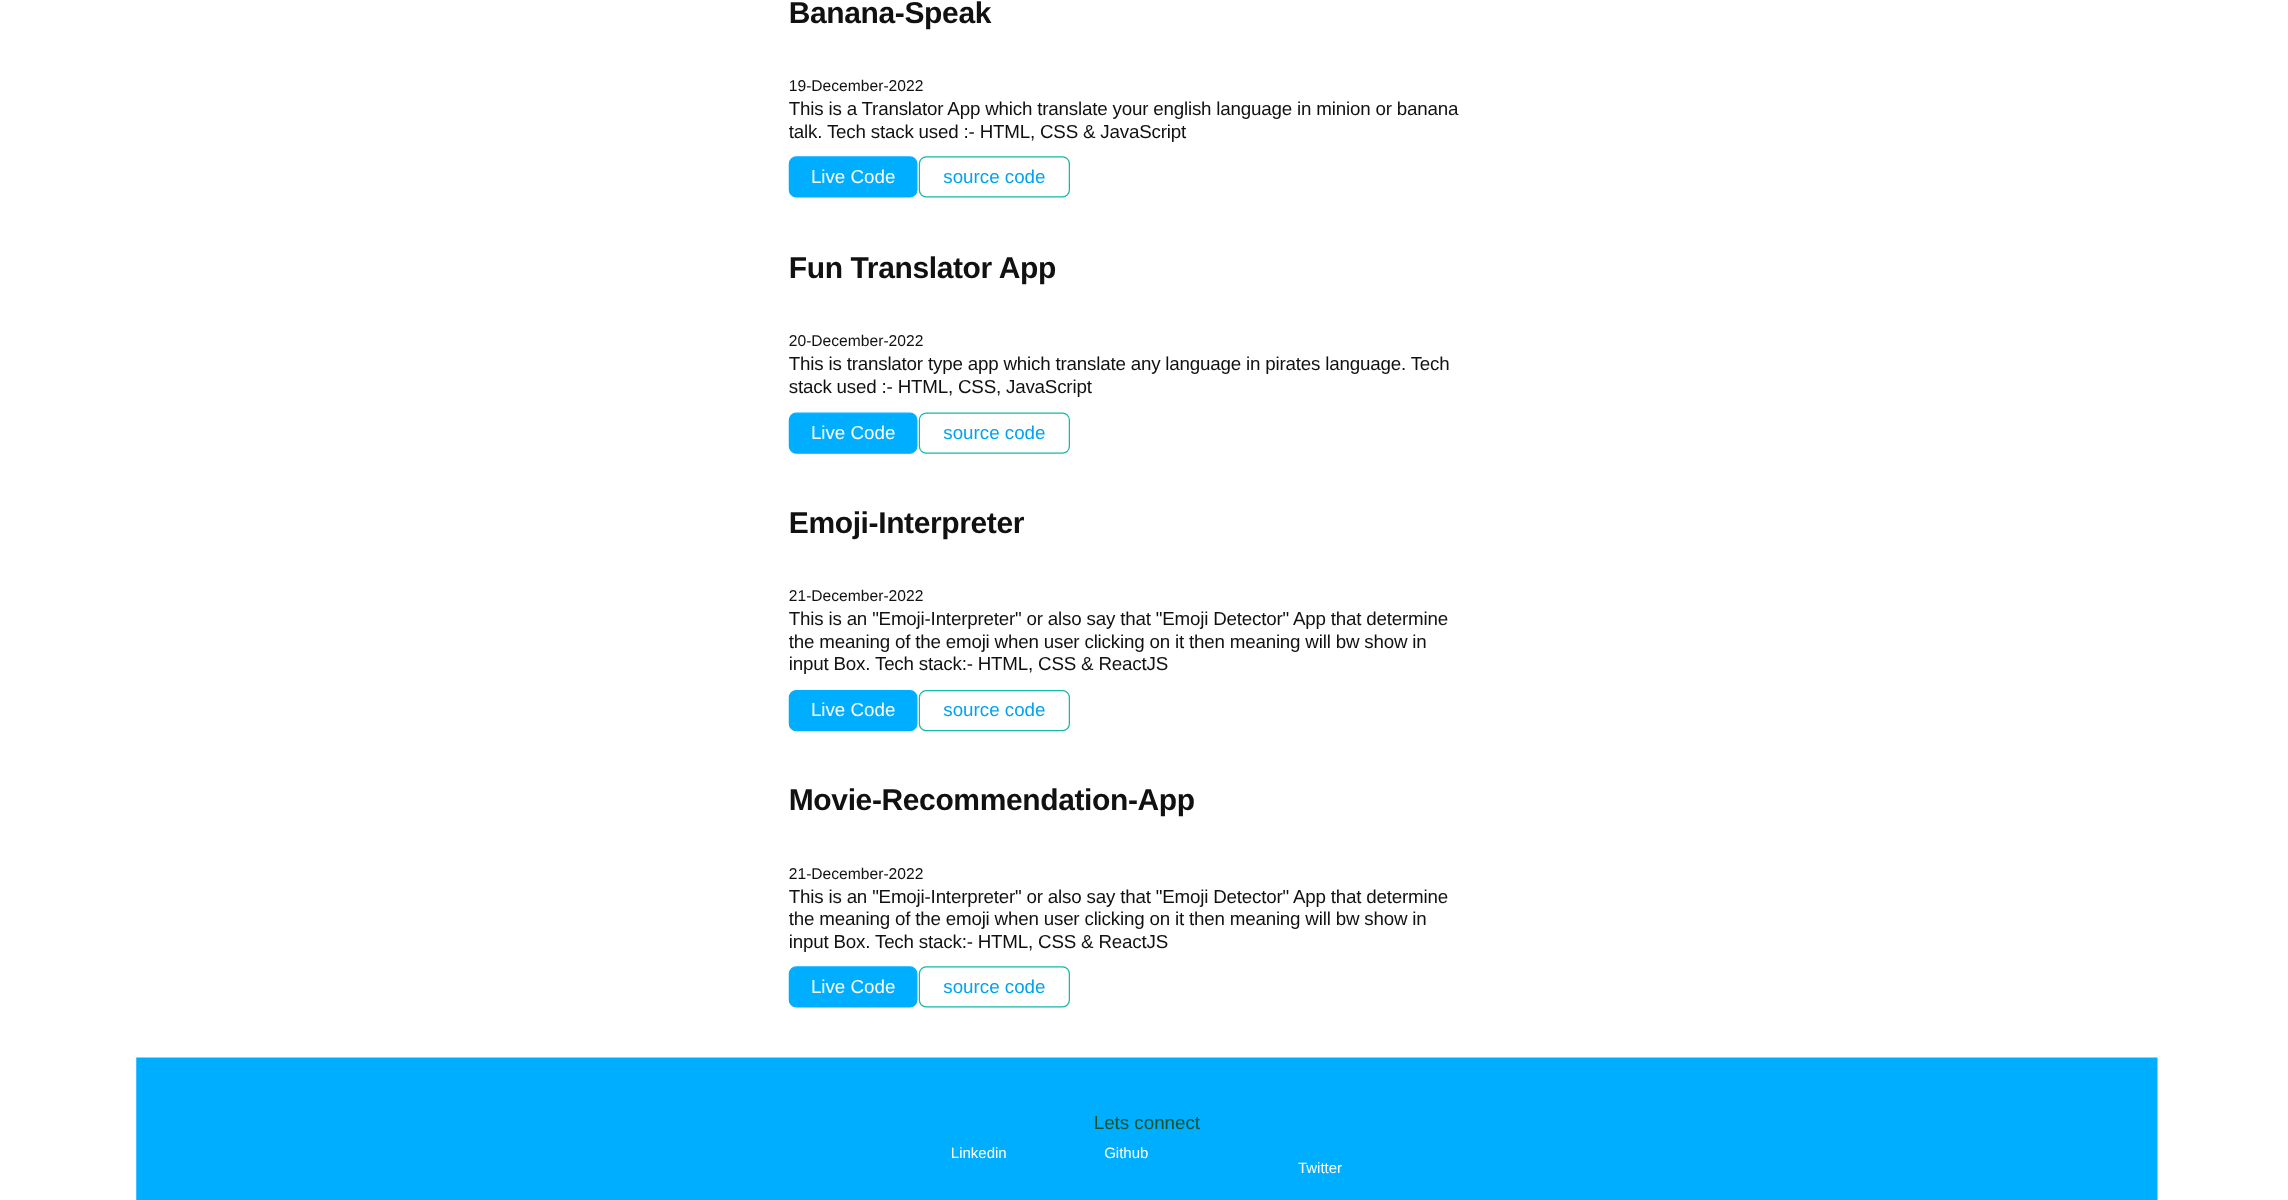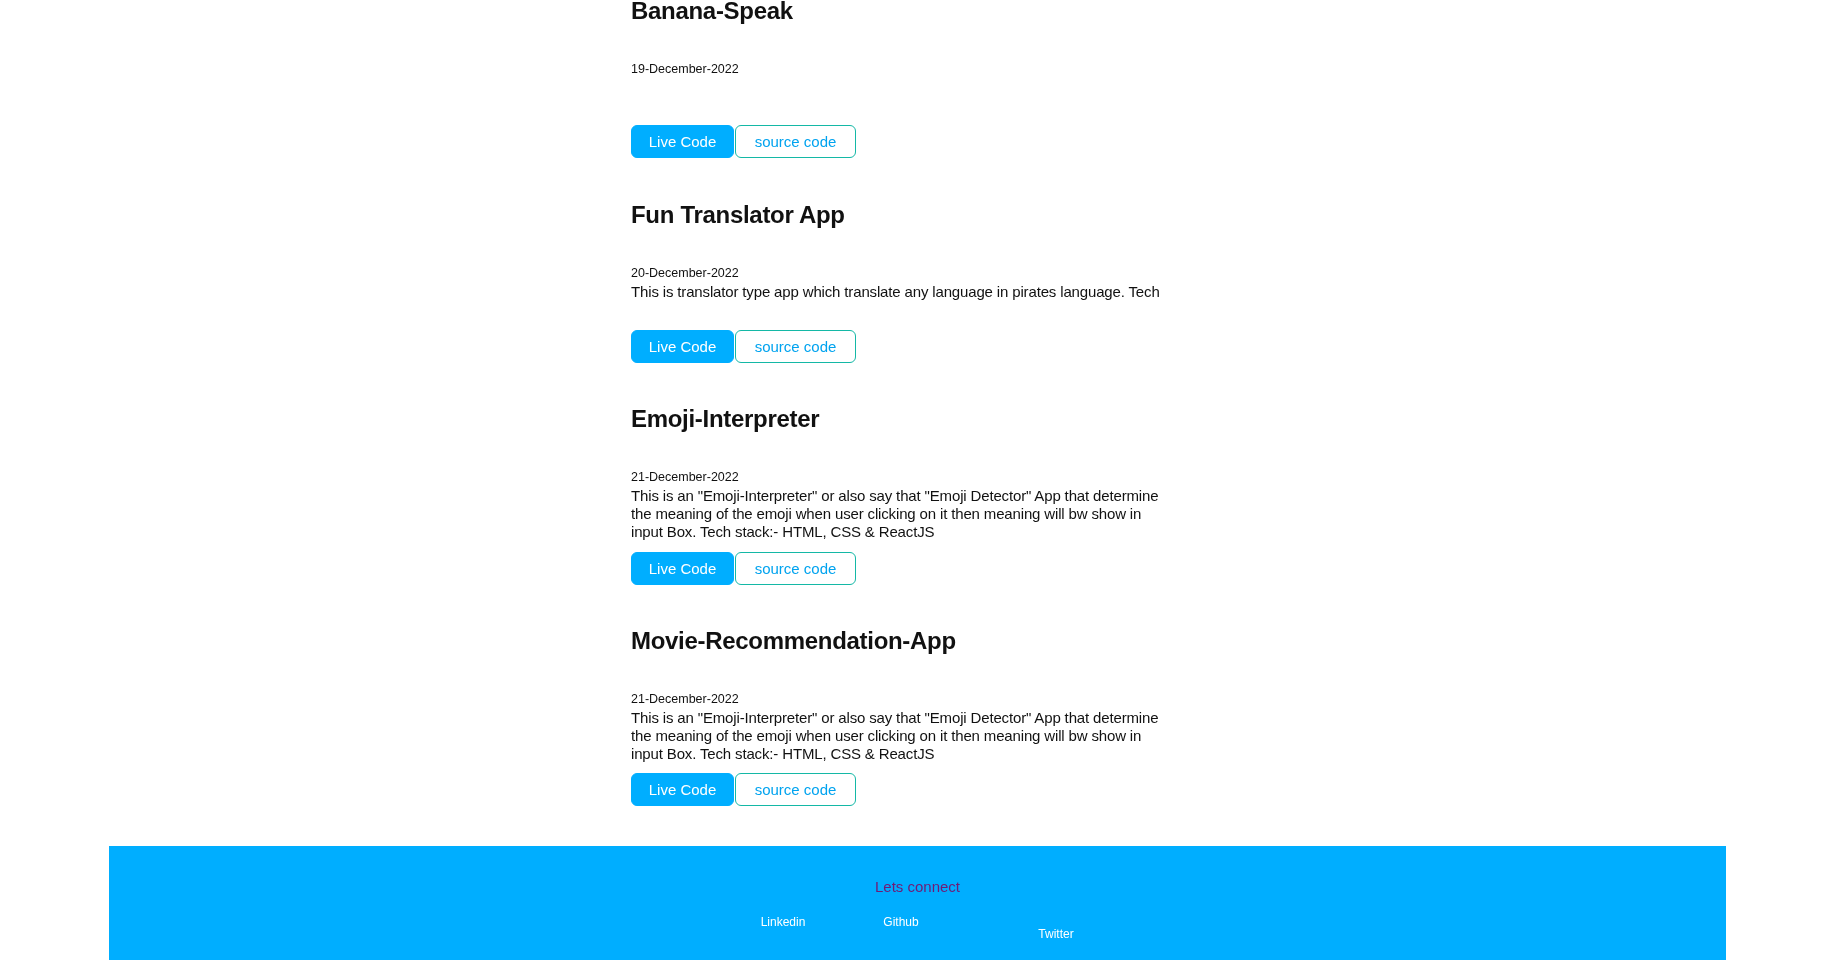--- a/index.html
+++ b/index.html
@@ -98,54 +98,57 @@
       color: #ffffff;
     }
     .footer-heading {
       position: absolute;
       left: 0;
       right: 0;
       top: 32px;
       text-align: center;
       font-size: 15px;
       line-height: 18px;
-      color: #701a75;
-      margin: 0;
+      color: #14532d;
+      margin: 12px;
       font-weight: normal;
     }
     .footer-link {
       position: absolute;
       top: 67px;
       font-size: 12px;
       line-height: 18px;
       color: #ffffff;
       text-decoration: none;
       white-space: nowrap;
       transform: translateX(-50%);
     }
   </style>
 </head>
 <body>
 
 <section class="project" style="top:-3px;">
   <h2 class="project-title">Banana-Speak</h2>
   <p class="project-date">19-December-2022</p>
   <p class="project-desc">
+    <span class="line">This is a Translator App which translate your english language in minion or banana</span>
+    <span class="line">talk. Tech stack used :- HTML, CSS &amp; JavaScript</span>
   </p>
   <div class="btn-row" style="top:128px;">
     <a class="btn btn-live">Live Code</a>
     <a class="btn btn-source">source code</a>
   </div>
 </section>
 
 <section class="project" style="top:201px;">
   <h2 class="project-title">Fun Translator App</h2>
   <p class="project-date">20-December-2022</p>
   <p class="project-desc">
     <span class="line">This is translator type app which translate any language in pirates language. Tech</span>
+    <span class="line">stack used :- HTML, CSS, JavaScript</span>
   </p>
   <div class="btn-row" style="top:129px;">
     <a class="btn btn-live">Live Code</a>
     <a class="btn btn-source">source code</a>
   </div>
 </section>
 
 <section class="project" style="top:405px;">
   <h2 class="project-title">Emoji-Interpreter</h2>
   <p class="project-date">21-December-2022</p>

